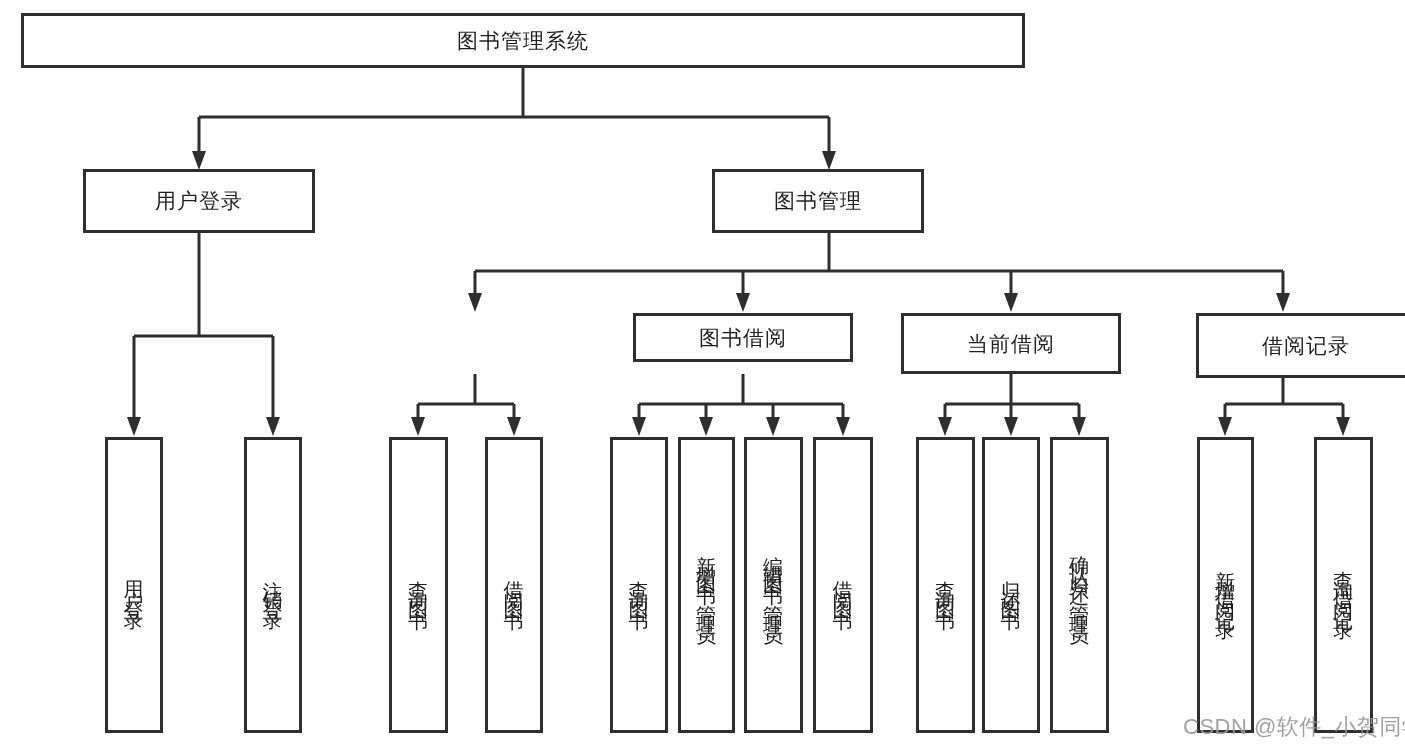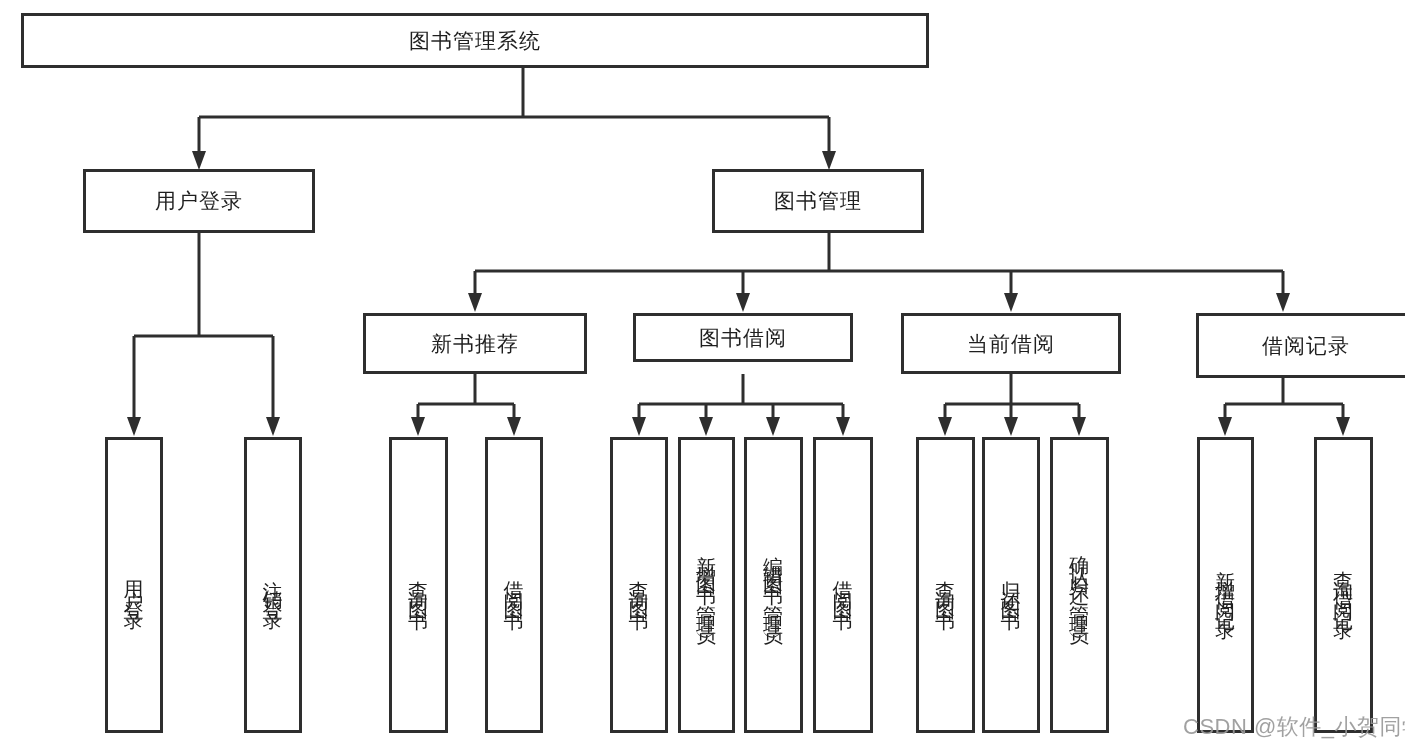--- a/index.html
+++ b/index.html
@@ -73,34 +73,31 @@
              M1004 293 L1018 293 L1011 312 Z  M1276 293 L1290 293 L1283 312 Z
              M127 417 L141 417 L134 436 Z  M266 417 L280 417 L273 436 Z
              M411 417 L425 417 L418 436 Z  M507 417 L521 417 L514 436 Z
              M632 417 L646 417 L639 436 Z  M699 417 L713 417 L706 436 Z
              M766 417 L780 417 L773 436 Z  M836 417 L850 417 L843 436 Z
              M938 417 L952 417 L945 436 Z  M1004 417 L1018 417 L1011 436 Z
              M1072 417 L1086 417 L1079 436 Z  M1218 417 L1232 417 L1225 436 Z
              M1336 417 L1350 417 L1343 436 Z" fill="#2e2e2e" stroke="none"></path>
   </svg>
 
-  <div class="node hnode" style="left:21px;top:13px;width:908px;height:55px;">
+  <div class="node hnode" style="left:21px;top:13px;width:1004px;height:55px;">
     <span>图书管理系统</span>
   </div>
 
   <div class="node hnode" style="left:83px;top:169px;width:232px;height:64px;">
     <span>用户登录</span>
   </div>
   <div class="node hnode" style="left:712px;top:169px;width:212px;height:64px;">
     <span>图书管理</span>
   </div>
 
-  <div class="node hnode" style="left:363px;top:313px;width:224px;height:61px;">
-    <span>新书推荐</span>
-  </div>
   <div class="node hnode" style="left:633px;top:313px;width:220px;height:49px;">
     <span>图书借阅</span>
   </div>
   <div class="node hnode" style="left:901px;top:313px;width:220px;height:61px;">
     <span>当前借阅</span>
   </div>
   <div class="node hnode" style="left:1196px;top:313px;width:220px;height:65px;">
     <span>借阅记录</span>
   </div>
 

